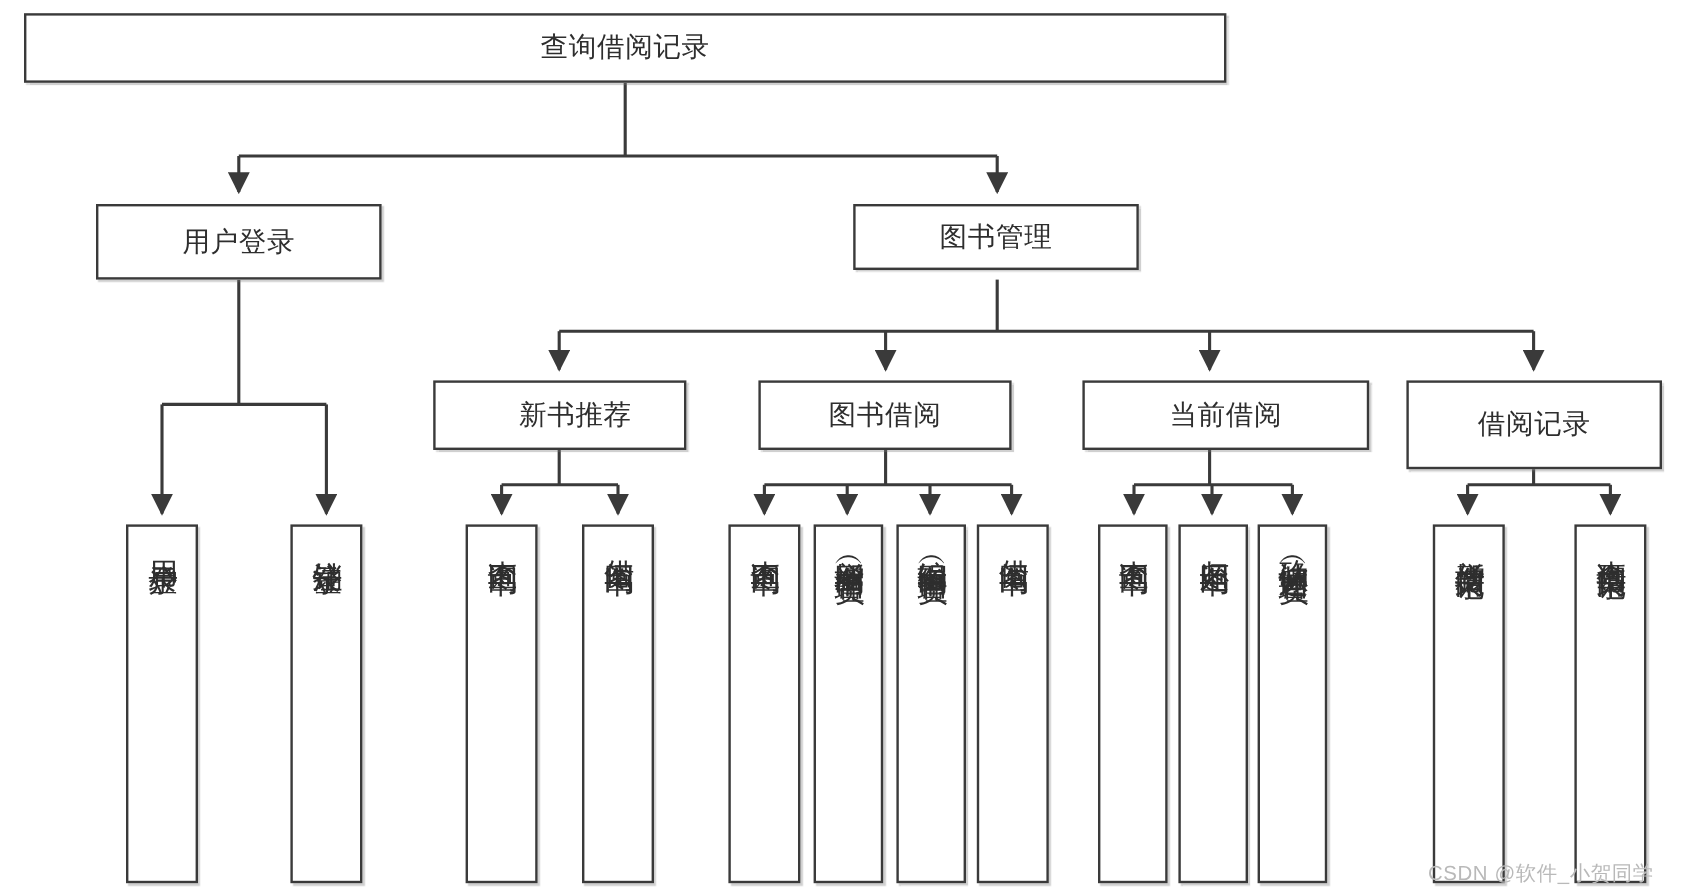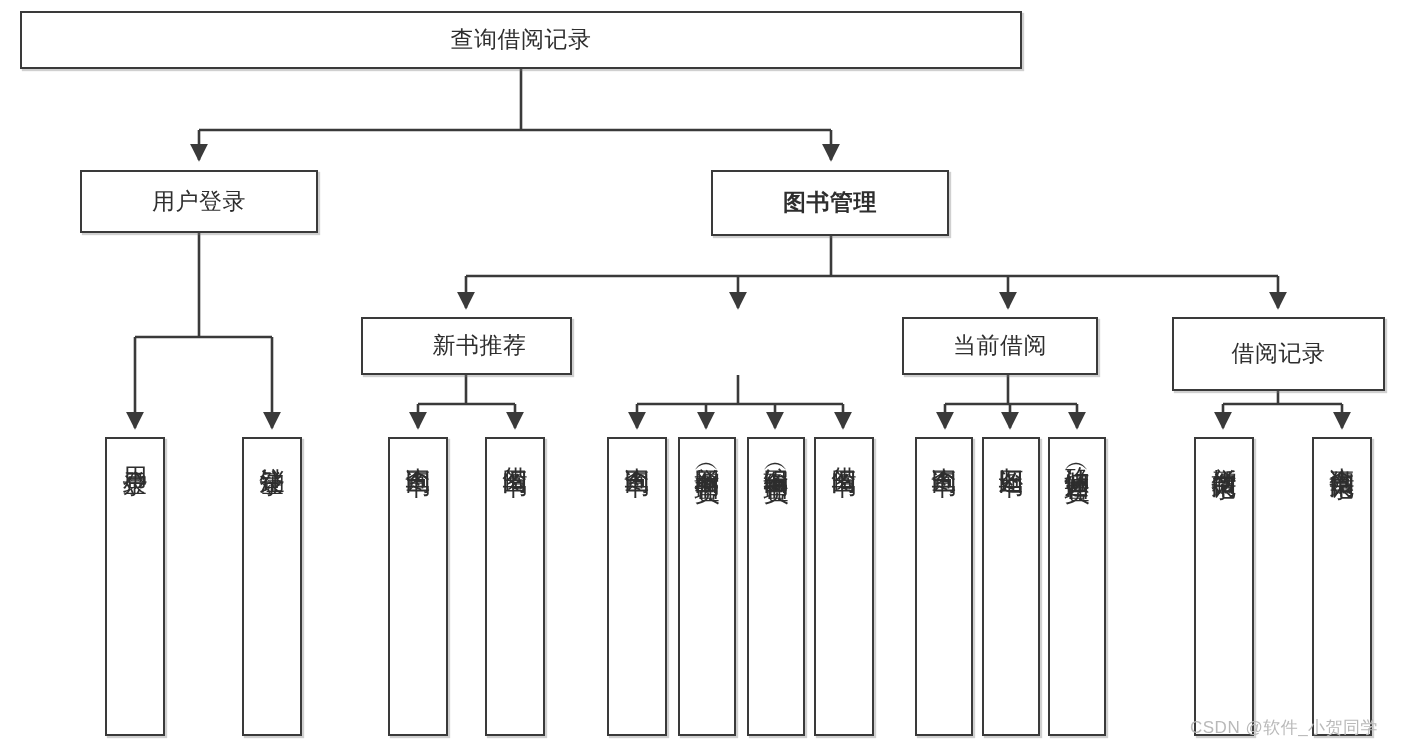--- a/index.html
+++ b/index.html
@@ -124,28 +124,31 @@
     </g>
   </svg>
 
   <div class="node node-root" style="left:20px; top:11px; width:1002px; height:58px;">
     <span class="label">查询借阅记录</span>
   </div>
 
   <div class="node node-l2" style="left:80px; top:170px; width:238px; height:63px;">
     <span class="label">用户登录</span>
   </div>
-  <div class="node node-l2" style="left:711px; top:170px; width:238px; height:66px;font-weight:bold;">
+  <div class="node node-l2" style="left:711px; top:170px; width:238px; height:55px;">
     <span class="label">图书管理</span>
   </div>
 
   <div class="node node-l3" style="left:361px; top:317px; width:211px; height:58px;padding-left:26px;">
     <span class="label">新书推荐</span>
   </div>
-  <div class="node node-l3" style="left:902px; top:317px; width:196px; height:58px;">
+  <div class="node node-l3" style="left:632px; top:317px; width:211px; height:58px;">
+    <span class="label">图书借阅</span>
+  </div>
+  <div class="node node-l3" style="left:902px; top:317px; width:239px; height:58px;">
     <span class="label">当前借阅</span>
   </div>
   <div class="node node-l3" style="left:1172px; top:317px; width:213px; height:74px;">
     <span class="label">借阅记录</span>
   </div>
 
   <div class="node node-leaf" style="left:105px; top:437px; width:60px; height:299px;">
     <span class="label">用户登录</span>
   </div>
   <div class="node node-leaf" style="left:242px; top:437px; width:60px; height:299px;">

